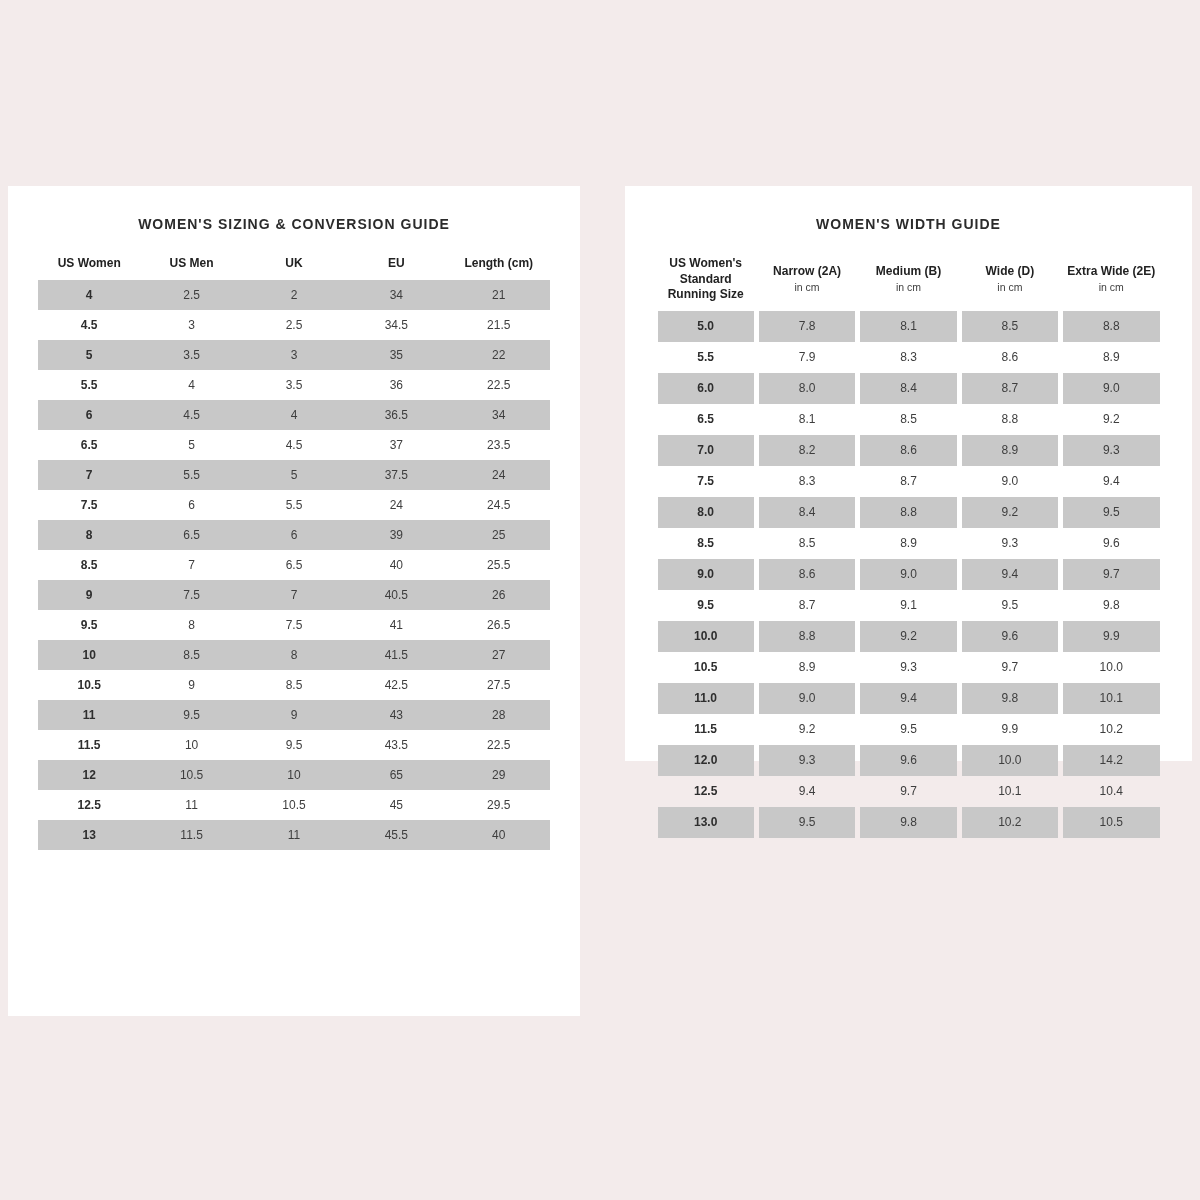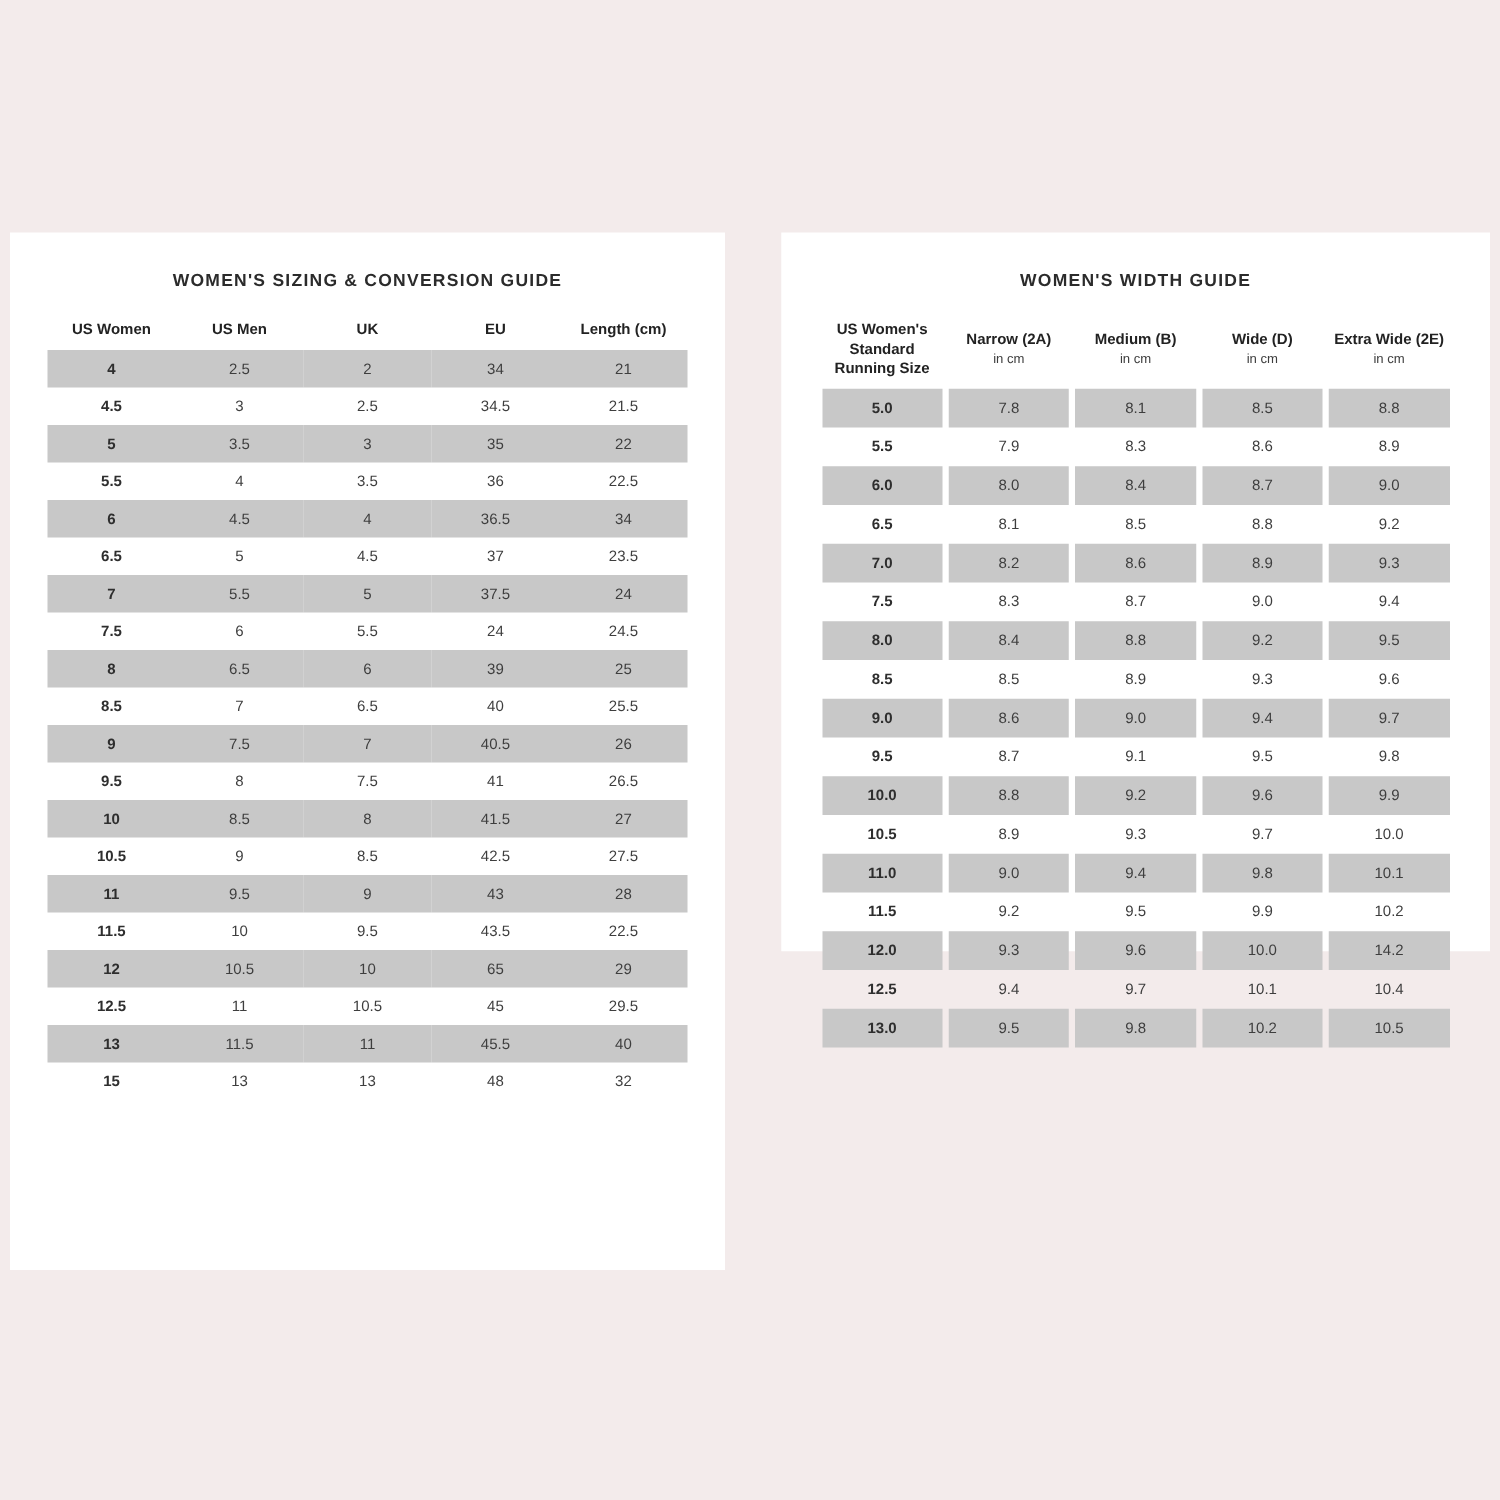--- a/index.html
+++ b/index.html
@@ -224,27 +224,20 @@
             <td>45</td>
             <td>29.5</td>
           </tr>
           <tr>
             <td class="first-col">13</td>
             <td>11.5</td>
             <td>11</td>
             <td>45.5</td>
             <td>40</td>
           </tr>
-          <tr>
-            <td class="first-col">15</td>
-            <td>13</td>
-            <td>13</td>
-            <td>48</td>
-            <td>32</td>
-          </tr>
         </tbody>
     </table>
   </div>
 
   <div class="panel panel-right">
     <h2 class="panel-title">WOMEN'S WIDTH GUIDE</h2>
     <table class="table-right">
       <thead>
           <tr>
             <th>

